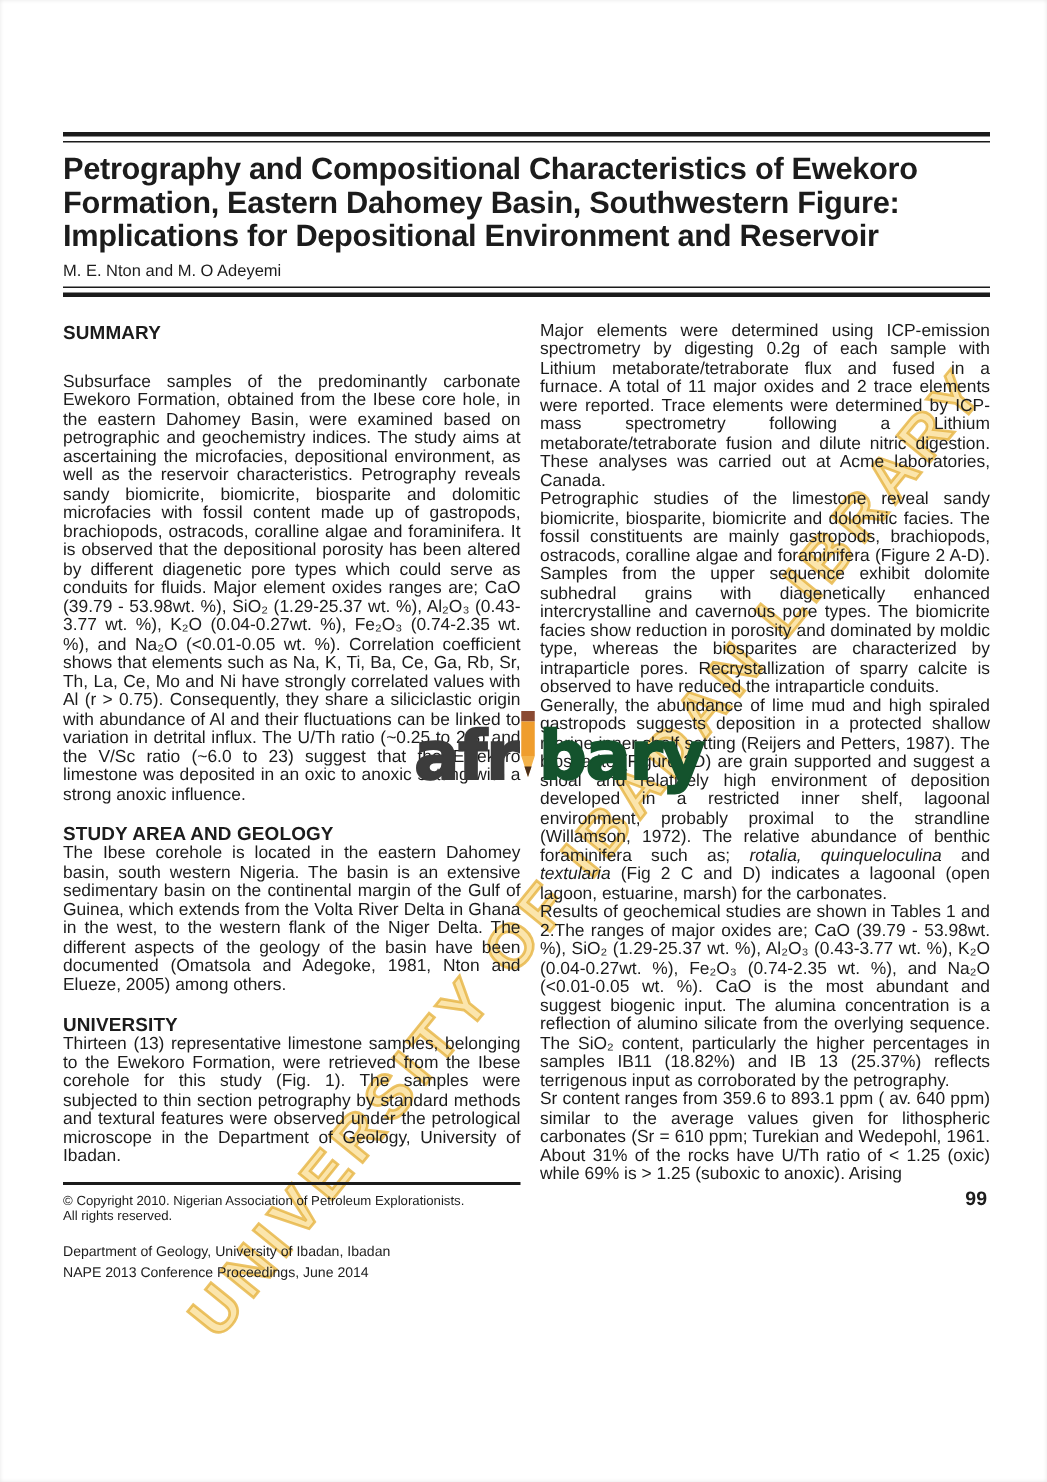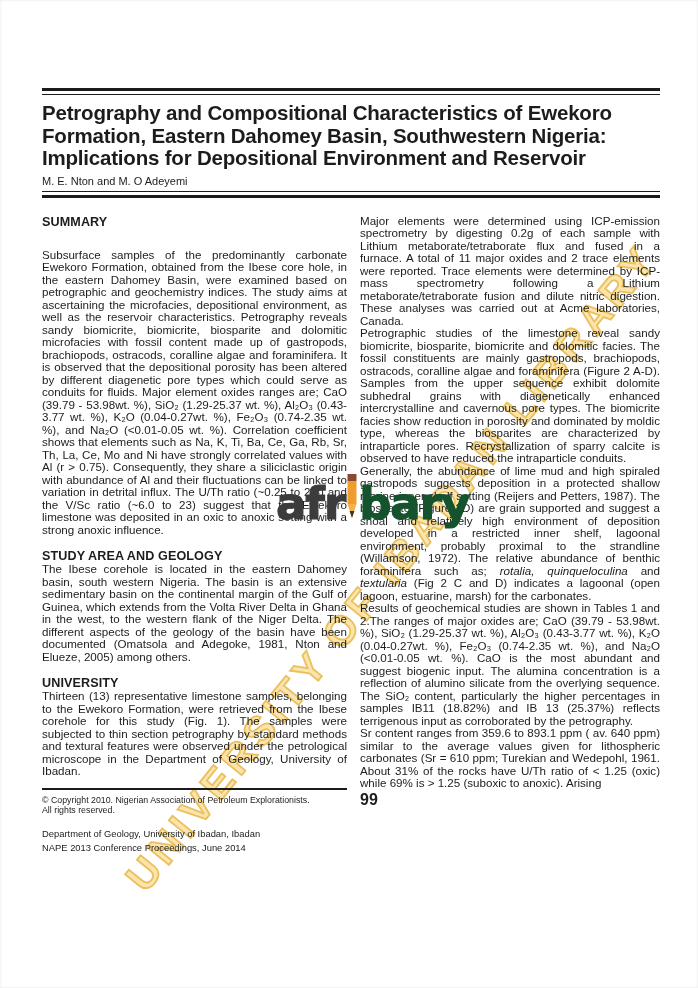--- a/index.html
+++ b/index.html
@@ -40,36 +40,36 @@
   .sec{font-size:12.6px;font-weight:bold;margin:0;letter-spacing:0.1px;}
   .sec.gap-below{margin-bottom:20px;}
   .sec.gap-above{margin-top:13px;}
   p.body{font-size:11.6px;line-height:12.5px;text-align:justify;margin:0;
          -webkit-hyphens:none;}
   .ital{font-style:italic;}
   .footnote-rule{border:0;border-top:2px solid #1b1b1b;margin:10px 0 5px 0;}
   .copyright{font-size:8.8px;line-height:10.5px;margin:0;}
   .affil{font-size:9.4px;line-height:14px;margin-top:11px;}
   .affil div{margin:0;}
-  .pagenum{font-size:16px;font-weight:bold;margin-top:1px;padding-right:2px;}
+  .pagenum{font-size:13px;font-weight:bold;text-align:right;margin-top:1px;padding-right:2px;}
 </style>
 </head>
 <body>
 
 <div class="page">
 
   <div class="wm-diagonal">UNIVERSITY OF IBADAN LIBRARY</div>
 
   <div class="content">
 
     <div class="rule-top"></div>
 
     <div class="title">
       <span>Petrography and Compositional Characteristics of Ewekoro</span>
-      <span>Formation,  Eastern Dahomey Basin, Southwestern Nigeria:</span>
+      <span>Formation,  Eastern Dahomey Basin, Southwestern Figure:</span>
       <span>Implications for Depositional Environment and Reservoir</span>
     </div>
 
     <div class="authors">M. E. Nton and M. O Adeyemi</div>
 
     <div class="rule-authors"></div>
 
     <div class="columns">
 
       <div class="col-left">

